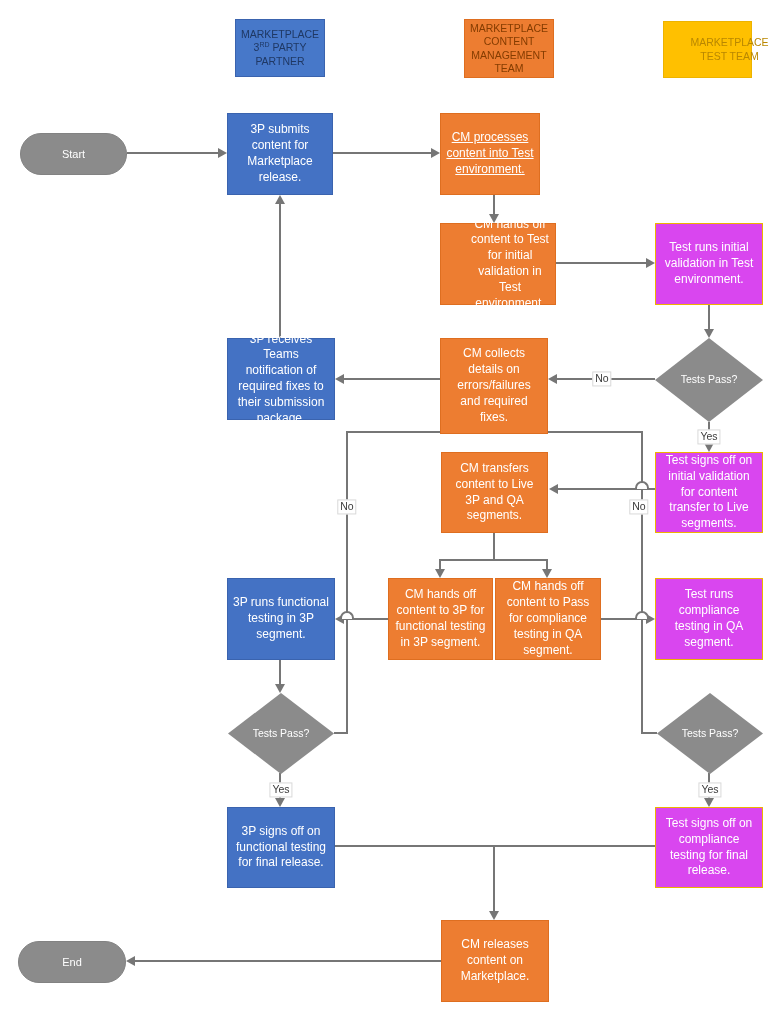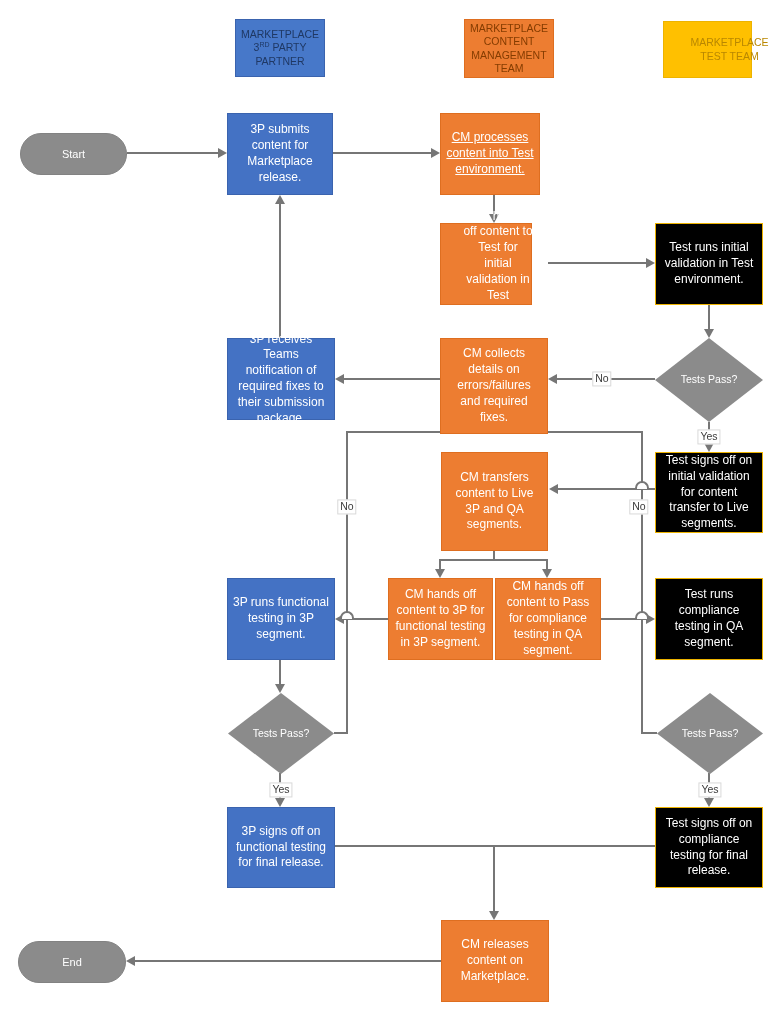--- a/index.html
+++ b/index.html
@@ -3,21 +3,21 @@
 <meta charset="utf-8">
 <style>
   html,body{margin:0;padding:0;background:#ffffff;}
   #canvas{position:relative;width:782px;height:1024px;background:#ffffff;overflow:hidden;
           font-family:"Liberation Sans", sans-serif;}
   .node{position:absolute;display:flex;align-items:center;justify-content:center;
         text-align:center;box-sizing:border-box;font-size:12px;line-height:1.32;
         padding:3px 5px;color:#ffffff;}
   .blue{background:#4472C4;border:1px solid #3A63AE;}
   .orange{background:#ED7D31;border:1px solid #DE6E20;}
-  .yellow{background:#000000;border:1px solid #EDB300;}
+  .yellow{background:#d946ef;border:1px solid #EDB300;}
   .hdr{font-size:10.5px;line-height:1.25;padding:3px 4px;}
   .hdr-blue{background:#4778C9;color:#1F3864;border:1px solid #3A63AE;}
   .hdr-orange{background:#ED7D31;color:#843C00;border:1px solid #DE6E20;}
   .hdr-yellow{background:#FFC000;color:#B98700;border:1px solid #EDB300;}
   .gray-oval{background:#8B8B8B;border:1px solid #828282;border-radius:22px;font-size:11px;}
   .diamond{background:#8B8B8B;clip-path:polygon(50% 0,100% 50%,50% 100%,0 50%);font-size:10.5px;}
   sup{font-size:7px;line-height:0;}
   .hl{position:absolute;height:2px;background:#767676;}
   .vl{position:absolute;width:2px;background:#767676;}
   .arr{position:absolute;width:0;height:0;border-style:solid;}
@@ -122,36 +122,36 @@
   <div class="node gray-oval" style="left:20px;top:133px;width:107px;height:42px;">
     <div>Start</div>
   </div>
 
   <div class="node blue" style="left:227px;top:113px;width:106px;height:82px;">
     <div>3P submits content for Marketplace release.</div>
   </div>
   <div class="node orange" style="left:440px;top:113px;width:100px;height:82px;text-decoration:underline;">
     <div>CM processes content into Test environment.</div>
   </div>
-  <div class="node orange" style="left:440px;top:223px;width:92px;height:82px;padding-left:29px;">
+  <div class="node orange" style="left:440px;top:223px;width:116px;height:82px;padding-left:29px;">
     <div>CM hands off content to Test for initial validation in Test environment.</div>
   </div>
   <div class="node yellow" style="left:655px;top:223px;width:108px;height:82px;">
     <div>Test runs initial validation in Test environment.</div>
   </div>
   <div class="node diamond" style="left:655px;top:338px;width:108px;height:84px;">
     <div>Tests Pass?</div>
   </div>
   <div class="node blue" style="left:227px;top:338px;width:108px;height:82px;">
     <div>3P receives Teams notification of required fixes to their submission package.</div>
   </div>
   <div class="node orange" style="left:440px;top:338px;width:108px;height:96px;justify-content:flex-end;">
     <div>CM collects details on errors/failures and required fixes.</div>
   </div>
-  <div class="node orange" style="left:441px;top:452px;width:107px;height:99px;align-items:center;">
+  <div class="node orange" style="left:441px;top:452px;width:107px;height:81px;align-items:center;">
     <div>CM transfers content to Live 3P and QA segments.</div>
   </div>
   <div class="node yellow" style="left:655px;top:452px;width:108px;height:81px;">
     <div>Test signs off on initial validation for content transfer to Live segments.</div>
   </div>
   <div class="node blue" style="left:227px;top:578px;width:108px;height:82px;">
     <div>3P runs functional testing in 3P segment.</div>
   </div>
   <div class="node orange" style="left:388px;top:578px;width:105px;height:82px;">
     <div>CM hands off content to 3P for functional testing in 3P segment.</div>

